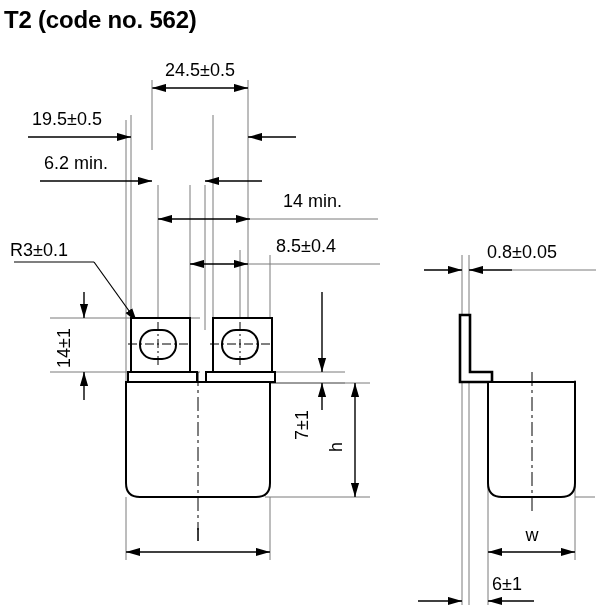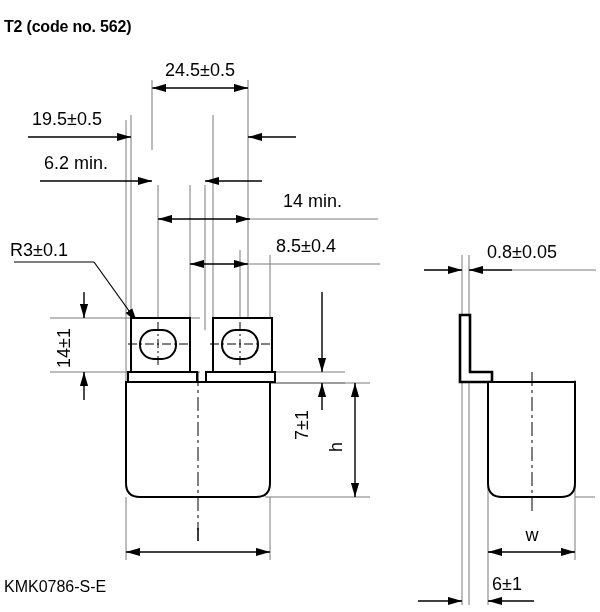--- a/index.html
+++ b/index.html
@@ -16,22 +16,22 @@
   }
   #root {
     position: absolute;
     left: 0; top: 0;
     width: 600px;
     height: 612px;
   }
   .title {
     position: absolute;
     left: 4px;
-    top: 18px;
-    font-size: 16px;
+    top: 6px;
+    font-size: 24px;
     font-weight: bold;
     color: #000;
     letter-spacing: -0.2px;
     white-space: nowrap;
   }
   .footer {
     position: absolute;
     left: 4px;
     top: 578px;
     font-size: 16px;
@@ -214,14 +214,13 @@
 
       <path d="M460,315 L470,315 L470,372 L492,372 L492,382 L460,382 Z" fill="#ffffff" stroke="#000" stroke-width="2.6"></path>
 
       <path d="M488,382 L575,382 L575,483 Q575,497 561,497 L502,497 Q488,497 488,483 Z" fill="#ffffff" stroke="#000" stroke-width="2"></path>
 
       <line x1="532" y1="372" x2="532" y2="512" stroke="#000" stroke-width="1" stroke-dasharray="14,4,3,4"></line>
     </g>
 
   </svg>
 
-  <div class="footer">KMK0786-S-E</div>
 </div>
 
 </body></html>

